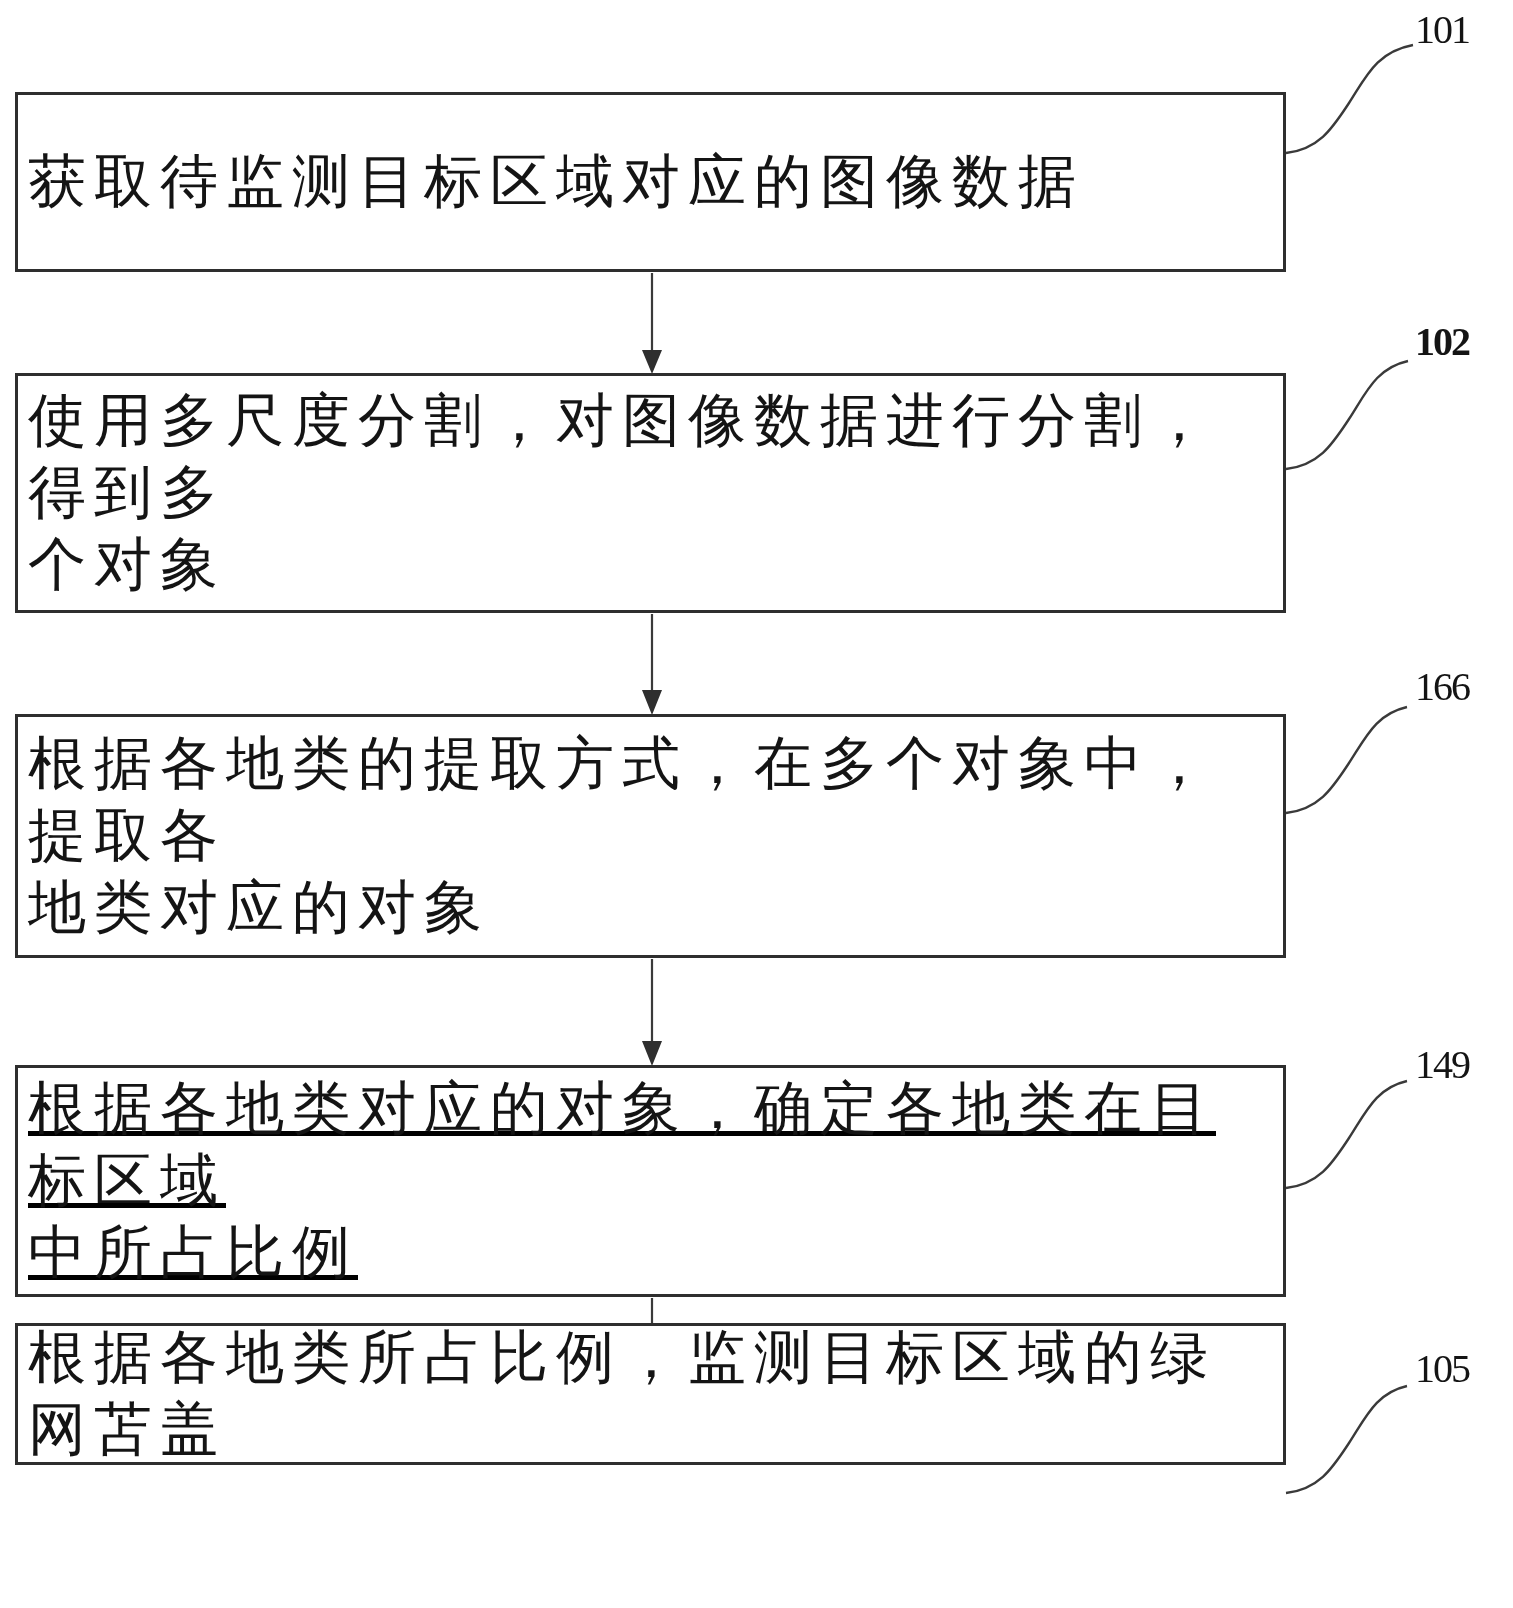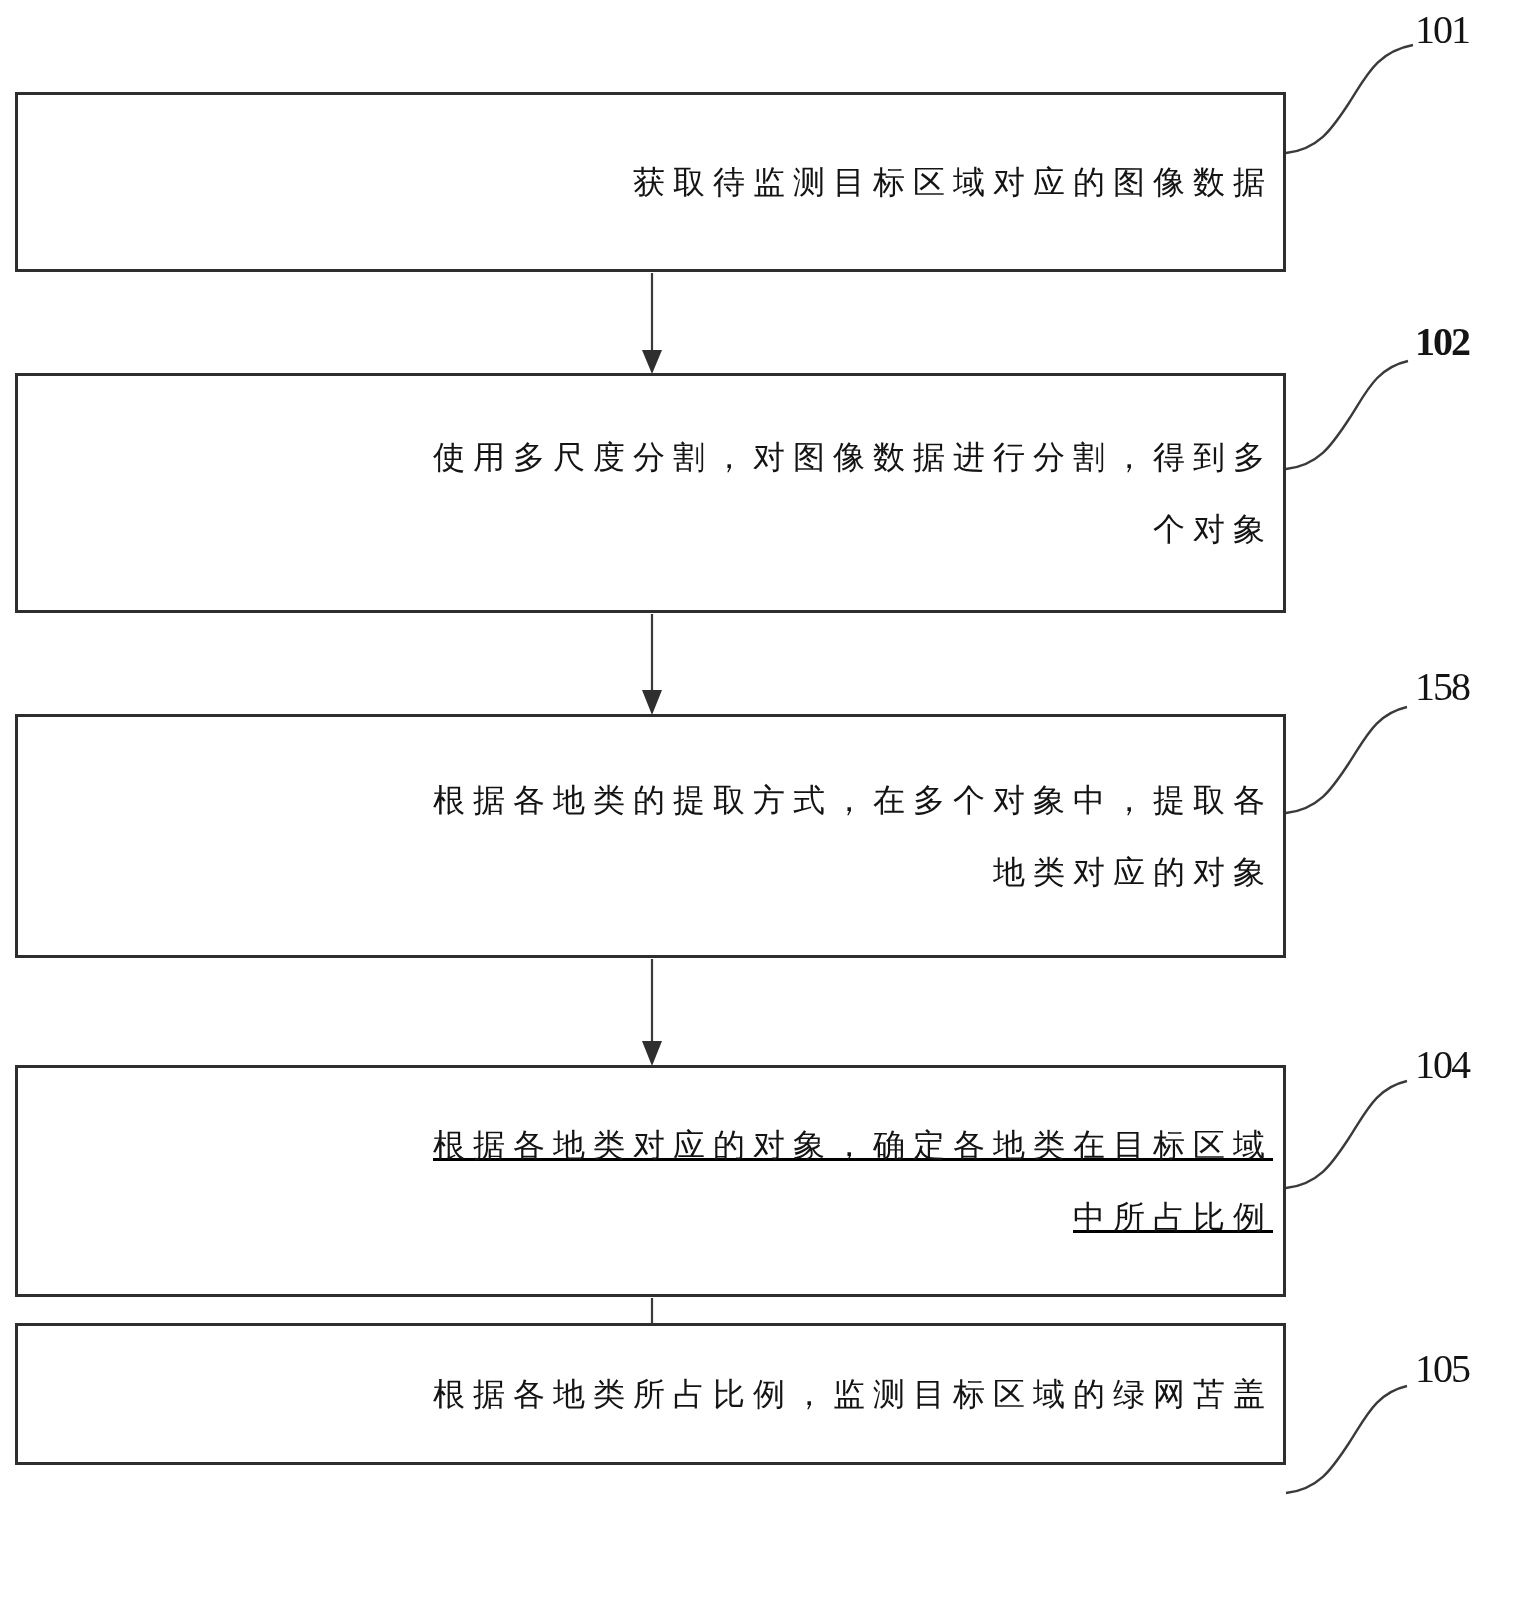--- a/index.html
+++ b/index.html
@@ -24,23 +24,23 @@
     left:15px;
     width:1271px;
     border:3px solid var(--border);
     background:#ffffff;
     display:flex;
     align-items:center;
     justify-content:center;
   }
   .box-text{
     width:100%;
-    text-align:right;
+    text-align:left;
     color:var(--text);
-    font-size:32px;
+    font-size:58px;
     letter-spacing:8px;
     line-height:72px;
     padding:0 10px;
   }
   .ref-label{
     position:absolute;
     left:1415px;
     font-size:40px;
     letter-spacing:-2px;
     line-height:60px;
@@ -107,17 +107,17 @@
   </div>
 
   <div class="flow-box" style="top:1323px;height:142px;">
     <div class="box-text">
       <div>根据各地类所占比例，监测目标区域的绿网苫盖</div>
     </div>
   </div>
 
   <div class="ref-label" style="top:0px;">101</div>
   <div class="ref-label" style="top:312px;font-weight:bold;">102</div>
-  <div class="ref-label" style="top:657px;">158</div>
-  <div class="ref-label" style="top:1035px;">104</div>
+  <div class="ref-label" style="top:657px;">166</div>
+  <div class="ref-label" style="top:1035px;">149</div>
   <div class="ref-label" style="top:1339px;">105</div>
 
 </div>
 
 </body></html>

